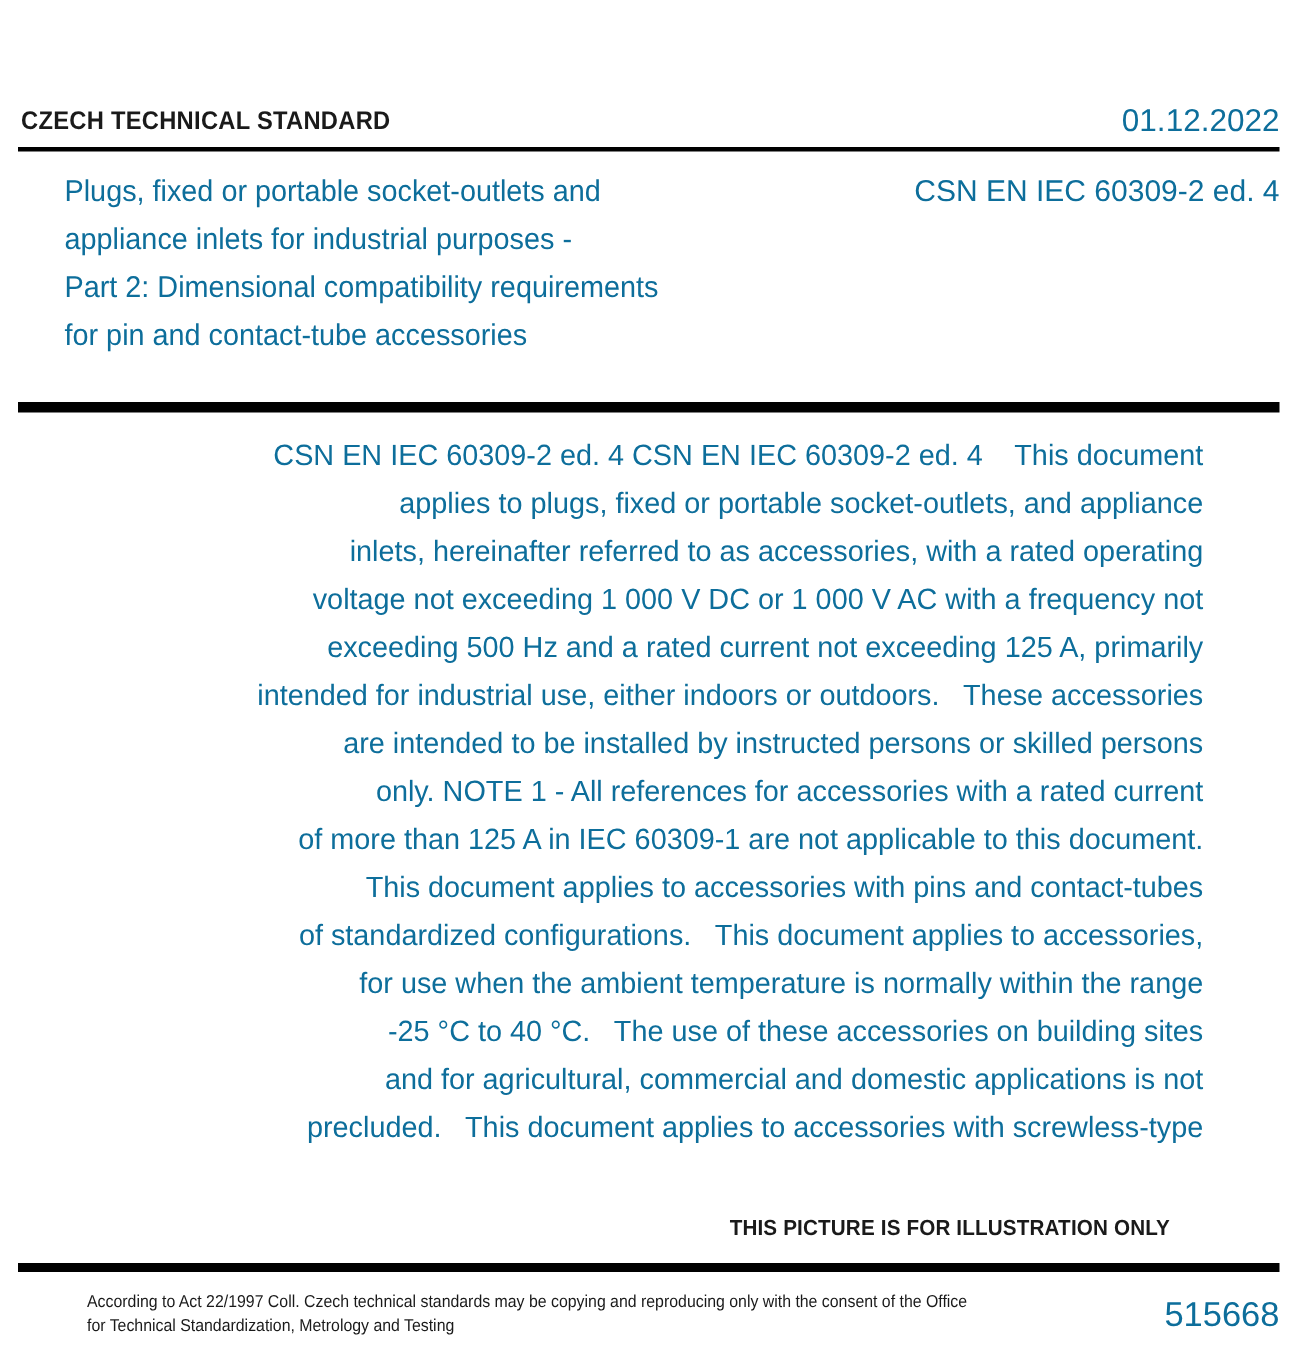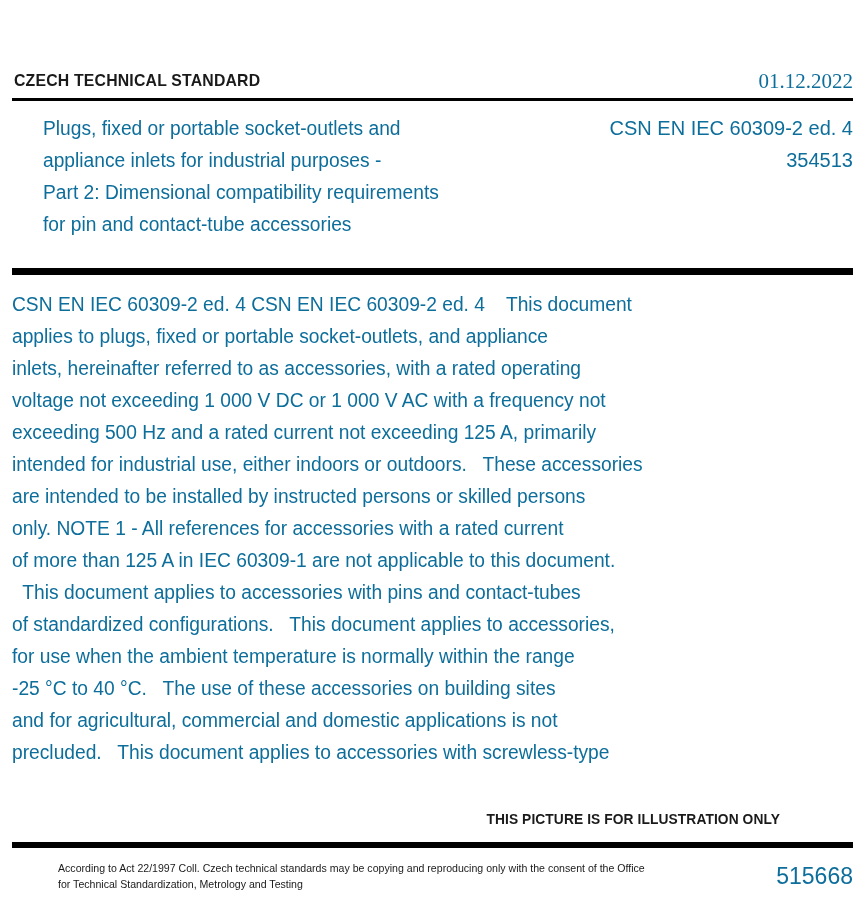--- a/index.html
+++ b/index.html
@@ -39,21 +39,21 @@
     font-family: "Liberation Sans", sans-serif;
     font-weight: bold;
     font-size: 17px;
     letter-spacing: 0.2px;
     color: #1a1a1a;
     transform: scaleX(0.93);
     transform-origin: left bottom;
     white-space: nowrap;
   }
   .header-date {
-    font-family: Liberation Serif, serif;
+    font-family: Liberation Sans, sans-serif;
     font-size: 21px;
     color: #0d6e9b;
     white-space: nowrap;
   }
 
   .rule-thin {
     position: absolute;
     left: 12px;
     right: 12px;
     top: 98px;
@@ -97,23 +97,24 @@
     left: 12px;
     right: 12px;
     top: 268px;
     height: 7px;
     background: #000000;
   }
 
   
   .abstract {
     position: absolute;
-    left: 12px;
+    left: 24px;
     top: 288px;
     width: 790px;
+    text-align: right;
   }
   .abstract-line {
     font-size: 19.5px;
     line-height: 32px;
     color: #0d6e9b;
     white-space: pre;
     transform: scaleX(0.985);
     transform-origin: left center;
   }
 
@@ -188,21 +189,20 @@
 
   <div class="title-block">
     <div class="title-line">Plugs, fixed or portable socket-outlets and</div>
     <div class="title-line">appliance inlets for industrial purposes -</div>
     <div class="title-line">Part 2: Dimensional compatibility requirements</div>
     <div class="title-line">for pin and contact-tube accessories</div>
   </div>
 
   <div class="code-block">
     <div class="code-line">CSN EN IEC 60309-2 ed. 4</div>
-    <div class="code-line">354513</div>
   </div>
 
   <div class="rule-thick-top"></div>
 
   <div class="abstract">
     <div class="abstract-line">CSN EN IEC 60309-2 ed. 4 CSN EN IEC 60309-2 ed. 4    This document</div>
     <div class="abstract-line">applies to plugs, fixed or portable socket-outlets, and appliance</div>
     <div class="abstract-line">inlets, hereinafter referred to as accessories, with a rated operating</div>
     <div class="abstract-line">voltage not exceeding 1 000 V DC or 1 000 V AC with a frequency not</div>
     <div class="abstract-line">exceeding 500 Hz and a rated current not exceeding 125 A, primarily</div>

